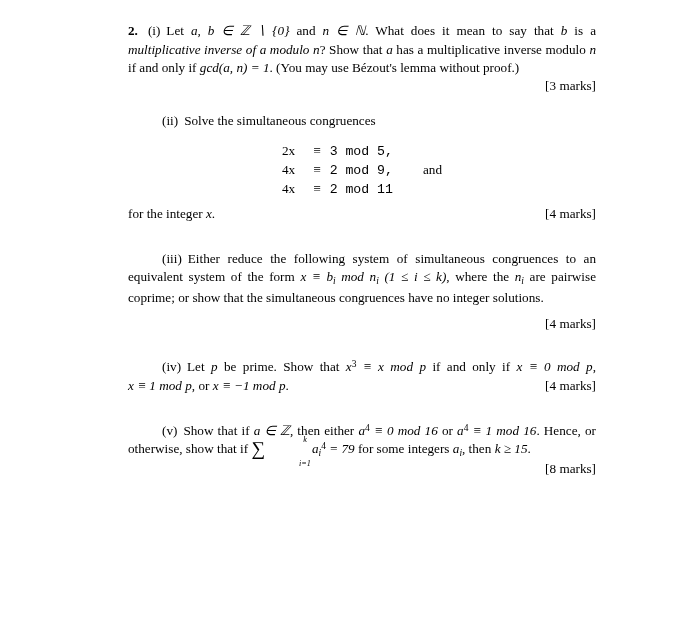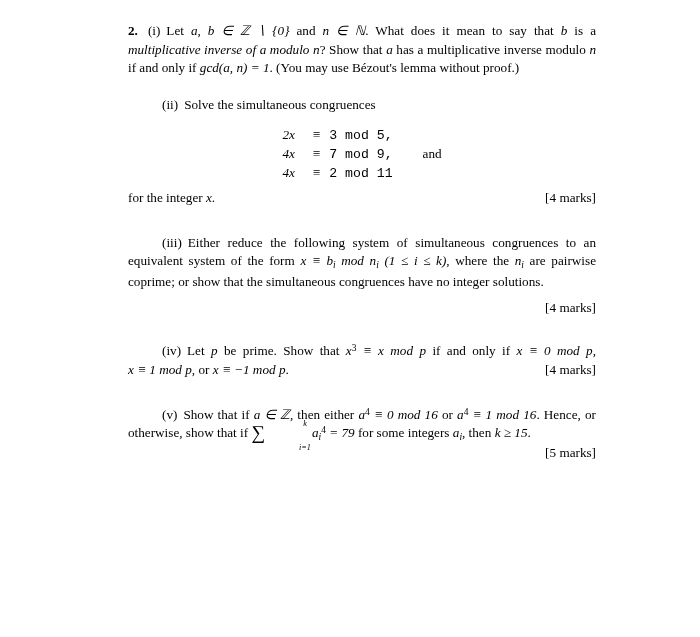--- a/index.html
+++ b/index.html
@@ -66,21 +66,20 @@
     border-collapse: collapse;
   }
   .cong td {
     padding: 1.5px 0;
     font-size: 13.2px;
     vertical-align: baseline;
   }
   .c-lhs {
     text-align: right;
     padding-right: 9px !important;
-    font-style: italic;
   }
   .c-rel {
     text-align: center;
     padding: 0 9px !important;
     font-style: normal;
   }
   .c-rhs {
     text-align: left;
     white-space: nowrap;
     font-style: normal;
@@ -124,20 +123,21 @@
 </style>
 </head>
 <body>
 
 <div class="page">
 
   <div class="q-block">
     <p class="para">
       <span class="qnum">2.</span><span class="part-label">(i)</span><span>Let </span><span class="mathit">a, b ∈ ℤ ∖ {0}</span><span> and </span><span class="mathit">n ∈ ℕ</span><span>. What does it mean to say that </span><span class="mathit">b</span><span> is a </span><em>multiplicative inverse of a modulo n</em><span>? Show that </span><span class="mathit">a</span><span> has a multiplicative inverse modulo </span><span class="mathit">n</span><span> if and only if </span><span class="mathit">gcd(a, n) = 1</span><span>. (You may use Bézout's lemma without proof.)</span>
     </p>
+    <p class="marks-right">[3 marks]</p>
   </div>
 
   <div class="spacer-md"></div>
 
   <div class="q-block">
     <p class="para indent-para">
       <span class="part-label">(ii)</span><span>Solve the simultaneous congruences</span>
     </p>
 
     <div class="cong">
@@ -145,21 +145,21 @@
         <tbody>
             <tr>
           <td class="c-lhs">2x</td>
           <td class="c-rel">≡</td>
           <td class="c-rhs">3 mod 5,</td>
           <td class="c-and"></td>
         </tr>
         <tr>
           <td class="c-lhs">4x</td>
           <td class="c-rel">≡</td>
-          <td class="c-rhs">7 mod 9,</td>
+          <td class="c-rhs">2 mod 9,</td>
           <td class="c-and">and</td>
         </tr>
         <tr>
           <td class="c-lhs">4x</td>
           <td class="c-rel">≡</td>
           <td class="c-rhs">2 mod 11</td>
           <td class="c-and"></td>
         </tr>
       </tbody>
         </table>
@@ -189,16 +189,16 @@
       <span class="part-label">(iv)</span><span>Let </span><span class="mathit">p</span><span> be prime. Show that </span><span class="mathit nowrap"><span>x</span><span class="sup">3</span><span> ≡ x mod p</span></span><span> if and only if </span><span class="mathit nowrap">x ≡ 0 mod p</span><span>, </span><span class="mathit nowrap">x ≡ 1 mod p</span><span>, or </span><span class="mathit nowrap">x ≡ −1 mod p</span><span>.</span><span class="inline-marks">[4 marks]</span>
     </p>
   </div>
 
   <div class="spacer-lg"></div>
 
   <div class="q-block">
     <p class="para indent-para">
       <span class="part-label">(v)</span><span>Show that if </span><span class="mathit nowrap">a ∈ ℤ</span><span>, then either </span><span class="mathit nowrap"><span>a</span><span class="sup">4</span><span> ≡ 0 mod 16</span></span><span> or </span><span class="mathit nowrap"><span>a</span><span class="sup">4</span><span> ≡ 1 mod 16</span></span><span>. Hence, or otherwise, show that if </span><span class="mathit nowrap"><span class="bigsum">∑</span><span class="sumlim"><span class="top">k</span><span class="bot">i=1</span></span><span>a</span><span class="sub">i</span><span class="sup">4</span><span> = 79</span></span><span> for some integers </span><span class="mathit nowrap"><span>a</span><span class="sub">i</span></span><span>, then </span><span class="mathit nowrap">k ≥ 15</span><span>.</span>
     </p>
-    <p class="marks-right">[5 marks]</p>
+    <p class="marks-right">[8 marks]</p>
   </div>
 
 </div>
 
 </body></html>

